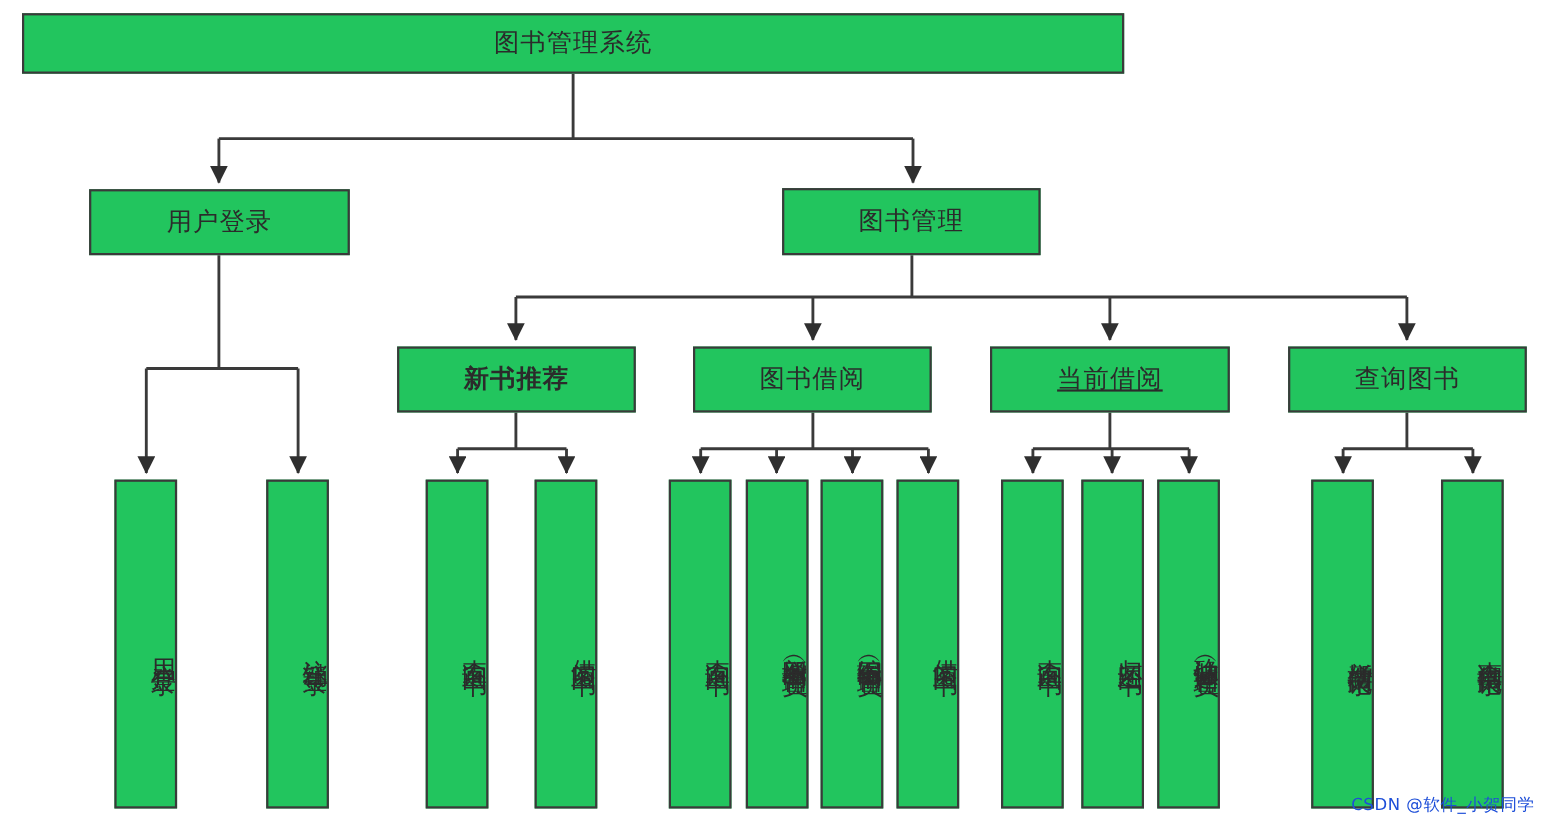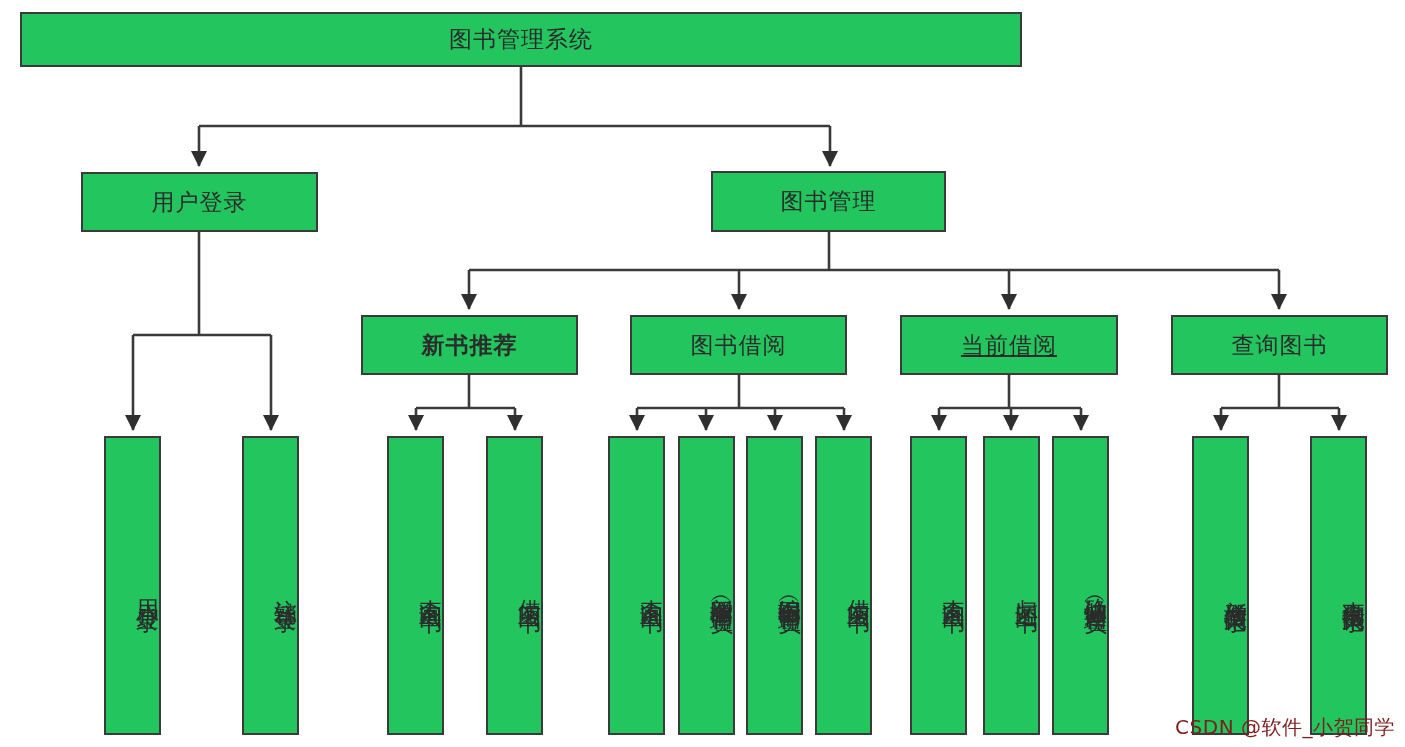--- a/index.html
+++ b/index.html
@@ -36,22 +36,22 @@
     align-items:flex-start;
     justify-content:center;
     line-height:1;
   }
   .node.v.tall{letter-spacing:2px;}
 
   #watermark{
     position:absolute;
     right:10px;
     bottom:6px;
-    font-size:20px;
-    color:#7f1d1d;
+    font-size:15px;
+    color:#1d4ed8;
     white-space:nowrap;
     letter-spacing:0.5px;
   }
 </style>
 </head>
 <body>
 
 <div id="stage">
 
   <svg class="edges" viewBox="0 0 1405 747" preserveAspectRatio="none">

